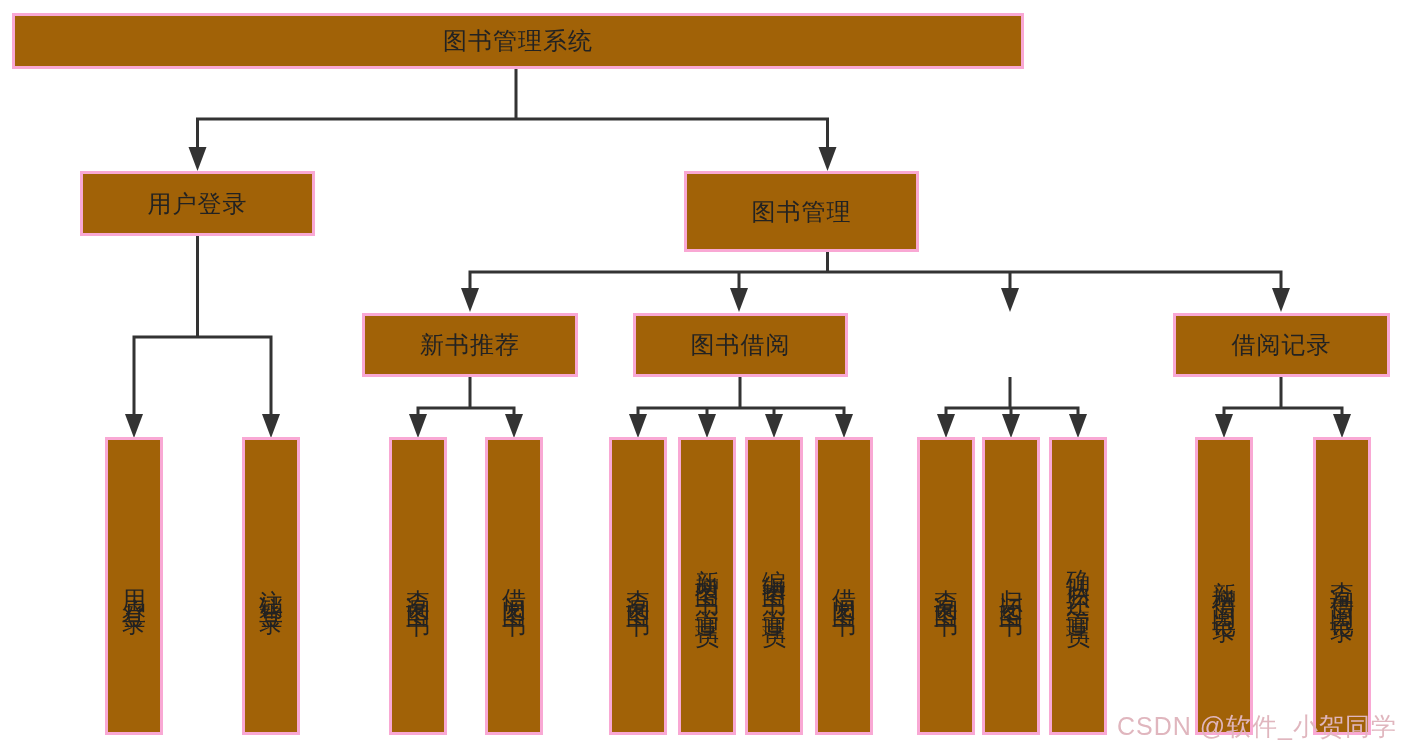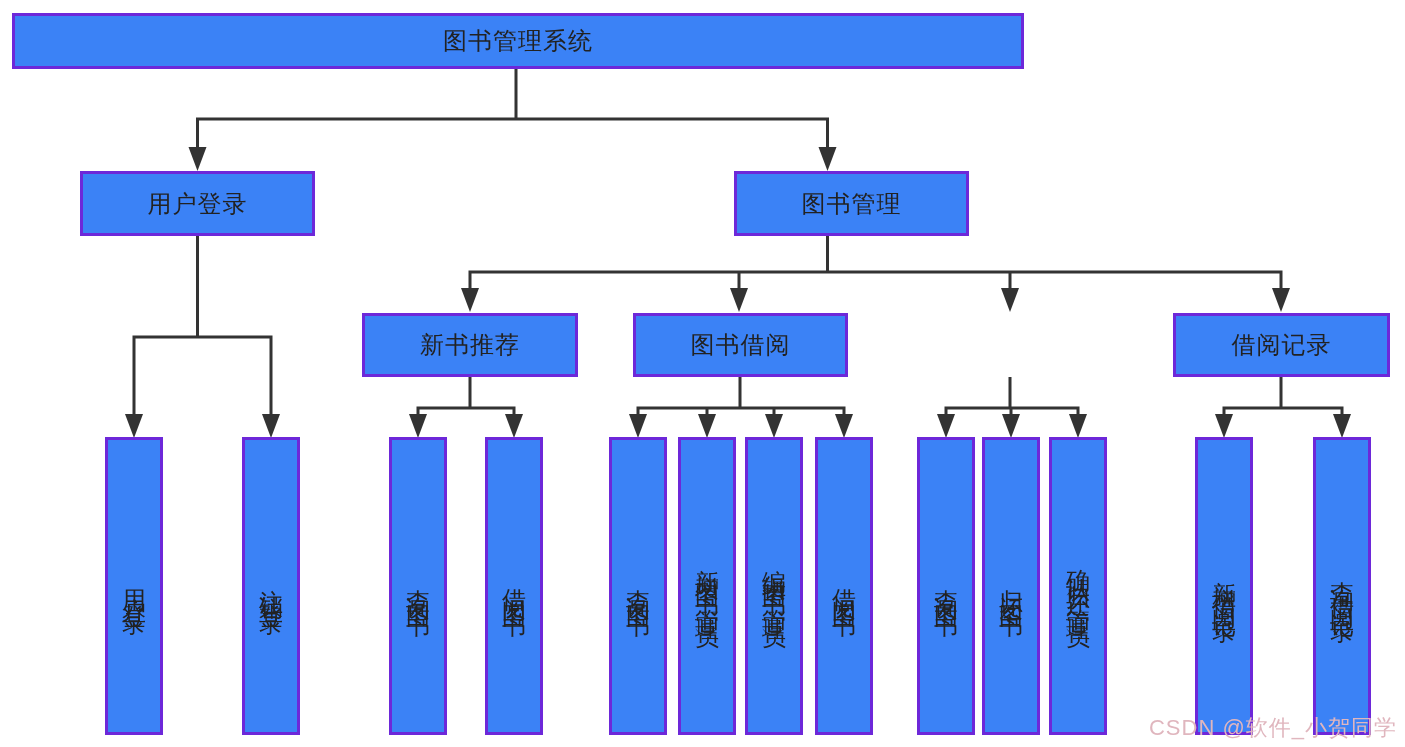--- a/index.html
+++ b/index.html
@@ -14,22 +14,22 @@
   }
   #wires {
     position: absolute;
     left: 0; top: 0;
     width: 1405px; height: 747px;
     z-index: 0;
   }
   .box {
     position: absolute;
     box-sizing: border-box;
-    border: 3px solid #6d28d9;
-    background: #3b82f6;
+    border: 3px solid #f9a8d4;
+    background: #a16207;
     display: flex;
     align-items: center;
     justify-content: center;
     z-index: 1;
   }
   .box.h span {
     font-size: 24px;
     letter-spacing: 1px;
     white-space: nowrap;
     color: #222222;
@@ -39,21 +39,21 @@
     text-orientation: mixed;
     font-size: 24px;
     letter-spacing: 8px;
     line-height: 1;
     color: #222222;
   }
   .watermark {
     position: absolute;
     right: 8px;
     bottom: 4px;
-    font-size: 22px;
+    font-size: 25px;
     letter-spacing: 1px;
     color: #e0b6be;
     z-index: 2;
     white-space: nowrap;
   }
 </style>
 </head>
 <body>
 
 <div id="canvas">
@@ -94,21 +94,21 @@
     </g>
   </svg>
 
   <div class="box h" style="left:12px;top:13px;width:1012px;height:56px">
     <span>图书管理系统</span>
   </div>
 
   <div class="box h" style="left:80px;top:171px;width:235px;height:65px">
     <span>用户登录</span>
   </div>
-  <div class="box h" style="left:734px;top:171px;width:235px;height:65px">
+  <div class="box h" style="left:684px;top:171px;width:235px;height:81px">
     <span>图书管理</span>
   </div>
 
   <div class="box h" style="left:633px;top:313px;width:215px;height:64px">
     <span>图书借阅</span>
   </div>
   <div class="box h" style="left:362px;top:313px;width:216px;height:64px">
     <span>新书推荐</span>
   </div>
   <div class="box h" style="left:1173px;top:313px;width:217px;height:64px">

